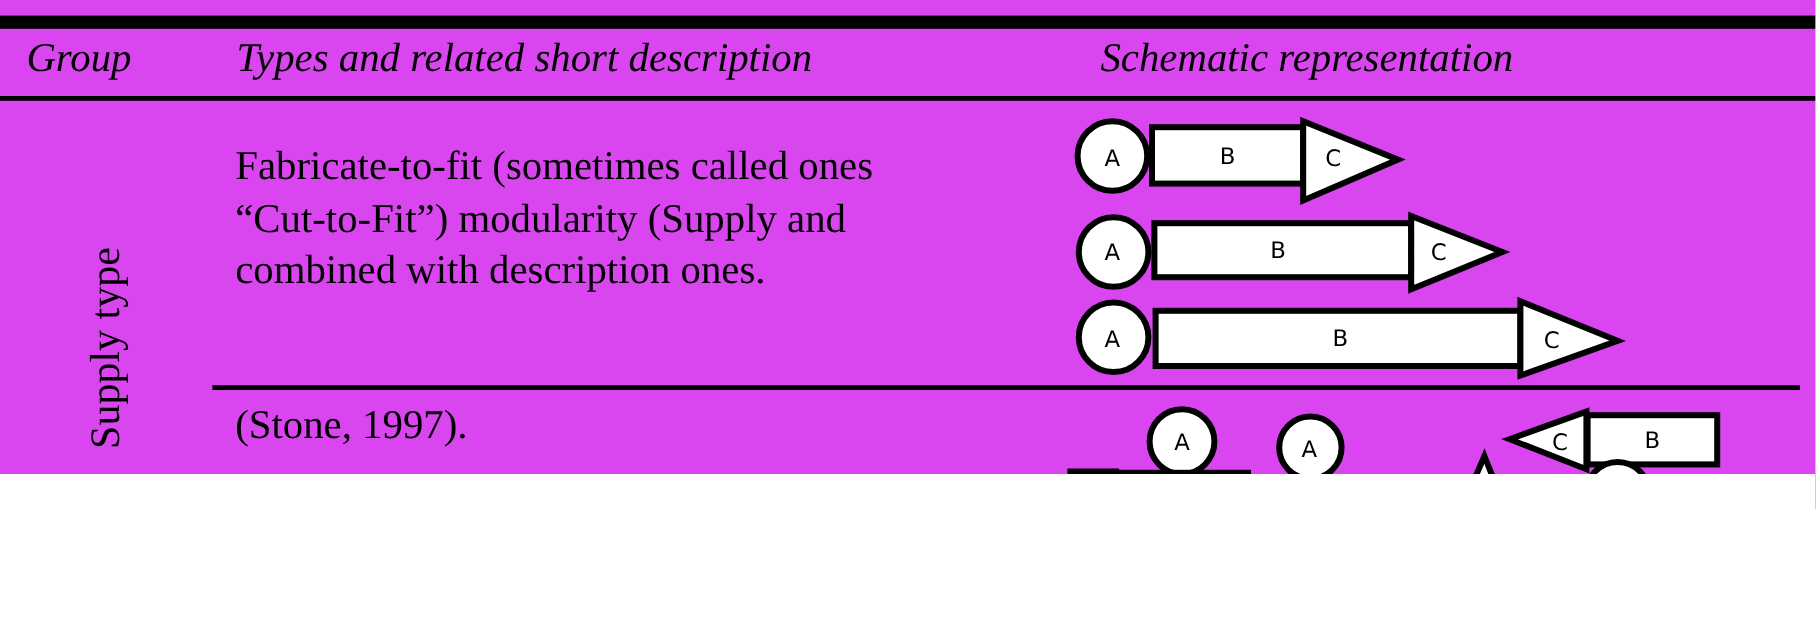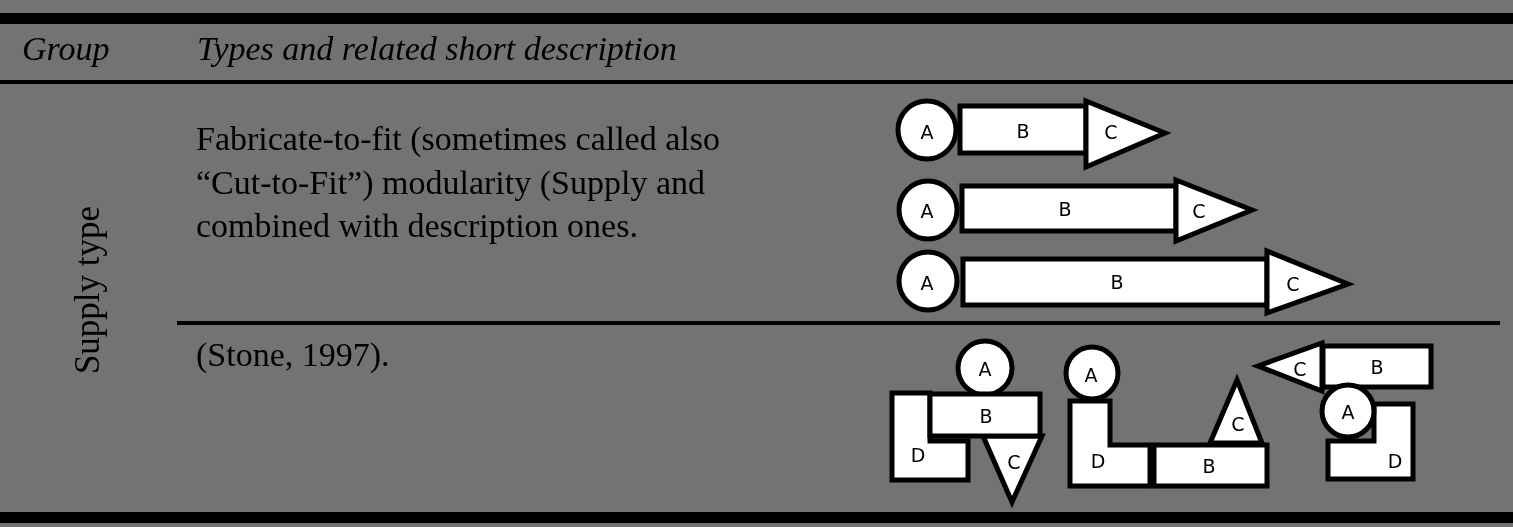--- a/index.html
+++ b/index.html
@@ -1,16 +1,16 @@
 <!DOCTYPE html>
 <html><head>
 <meta charset="utf-8">
 <style>
   html,body{margin:0;padding:0;background:#ffffff;}
-  .page{position:relative;width:1513px;height:527px;background:#737373;overflow:hidden;
+  .page{position:relative;width:1513px;height:395px;background:#d946ef;overflow:hidden;
         font-family:"Liberation Serif", serif;color:#000;}
   .bar{position:absolute;left:0;width:1513px;background:#000;}
   .bar.top{top:13px;height:11px;}
   .bar.bottom{top:512px;height:11px;}
   .rule{position:absolute;background:#000;}
   .rule.header-rule{left:0;top:80px;width:1513px;height:4px;}
   .rule.mid-rule{left:177px;top:321px;width:1323px;height:4px;}
   .hdr{position:absolute;top:30px;font-style:italic;font-size:34px;white-space:nowrap;}
   .hdr.group{left:22px;}
   .hdr.types{left:197px;text-align:right;}
@@ -29,27 +29,28 @@
 </style>
 </head>
 <body>
 
 <div class="page">
 
   <div class="bar top"></div>
 
   <div class="hdr group">Group</div>
   <div class="hdr types">Types and related short description</div>
+  <div class="hdr schem">Schematic representation</div>
 
   <div class="rule header-rule"></div>
 
   <div class="vlabel">Supply type</div>
 
   <div class="desc r1">
-    <div>Fabricate-to-fit (sometimes called also</div>
+    <div>Fabricate-to-fit (sometimes called ones</div>
     <div>“Cut-to-Fit”) modularity (Supply and</div>
     <div>combined with description ones.</div>
   </div>
 
   <svg class="s1" width="500" height="232" viewBox="880 88 500 232">
 
     <g>
       <circle class="shape" cx="927" cy="130" r="29"></circle>
       <rect class="shape" x="960" y="106" width="126" height="47"></rect>
       <polygon class="shape" points="1086,101 1165,133 1086,167"></polygon>

